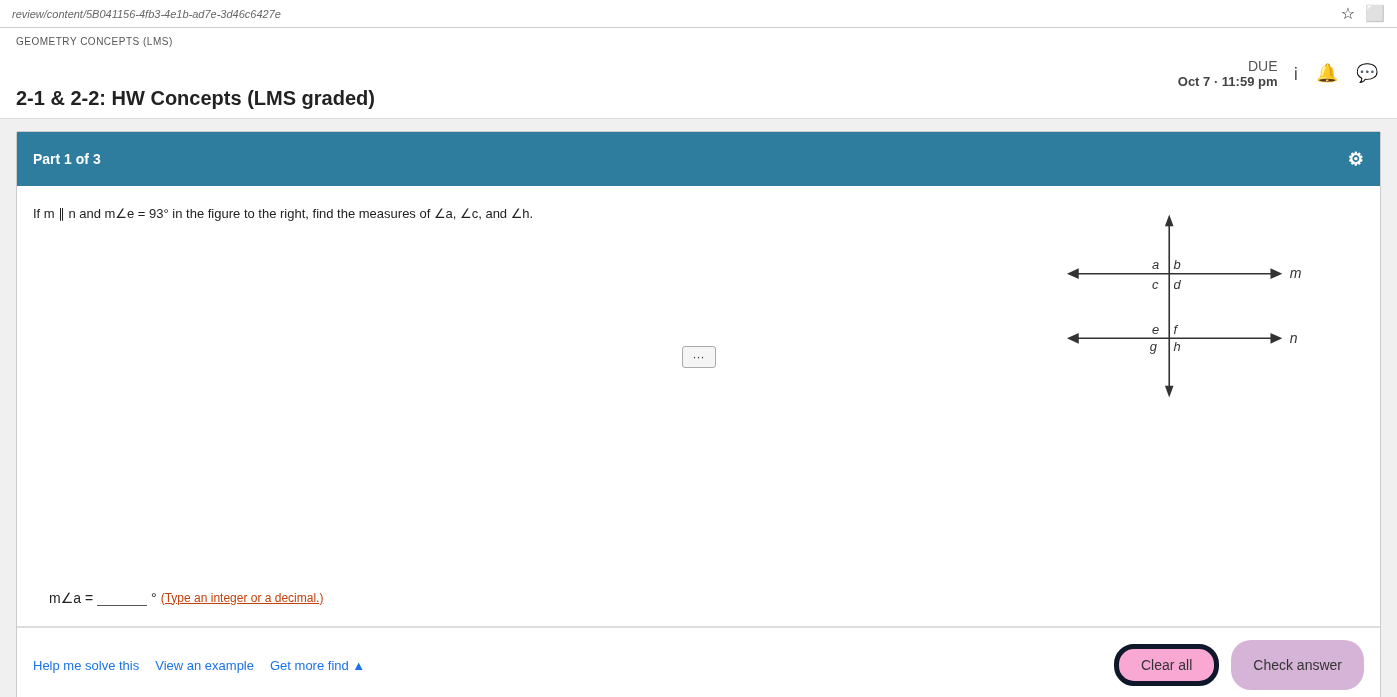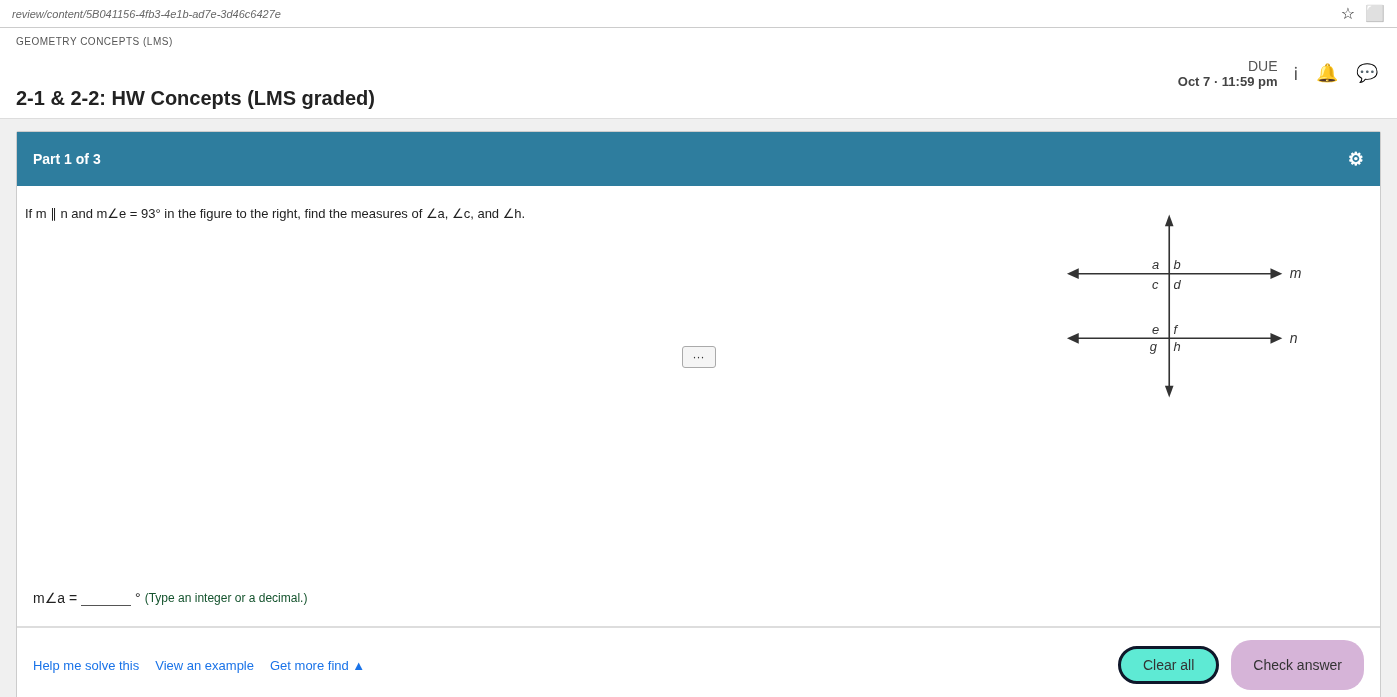--- a/index.html
+++ b/index.html
@@ -99,21 +99,21 @@
       font-weight: bold;
       display: flex;
       align-items: center;
       justify-content: space-between;
     }
     .settings-icon {
       font-size: 18px;
       cursor: pointer;
     }
     .problem-body {
-      padding: 20px 8px;
+      padding: 20px 16px;
       min-height: 440px;
       position: relative;
     }
     .problem-text {
       font-size: 13px;
       color: #222;
       margin-bottom: 16px;
     }
     .diagram-area {
       position: absolute;
@@ -122,37 +122,38 @@
       width: 280px;
       height: 200px;
     }
     .diagram-svg {
       width: 100%;
       height: 100%;
     }
     .answer-row {
       position: absolute;
       bottom: 20px;
-      left: 16px;
+      left: 32px;
       display: flex;
       align-items: center;
       gap: 4px;
       font-size: 14px;
     }
     .answer-input {
       width: 50px;
       border: none;
       border-bottom: 1px solid #555;
       outline: none;
       font-size: 14px;
       text-align: center;
     }
     .answer-hint {
       font-size: 12px;
-      color: #14532d;
+      color: #c2410c;
+      text-decoration: underline;
       cursor: pointer;
     }
     .more-btn {
       border: 1px solid #aaa;
       background: #f5f5f5;
       border-radius: 3px;
       padding: 3px 10px;
       font-size: 12px;
       cursor: pointer;
       color: #333;
@@ -179,22 +180,22 @@
       border: none;
       padding: 0;
     }
     .bottom-right {
       margin-left: auto;
       display: flex;
       align-items: center;
       gap: 12px;
     }
     .clear-btn {
-      border: 3px solid #0f172a;
-      background: #5eead4;
+      border: 5px solid #0f172a;
+      background: #f9a8d4;
       border-radius: 20px;
       padding: 8px 22px;
       font-size: 14px;
       cursor: pointer;
       color: #333;
     }
     .check-btn {
       border: none;
       background: #d6b4d8;
       border-radius: 20px;

